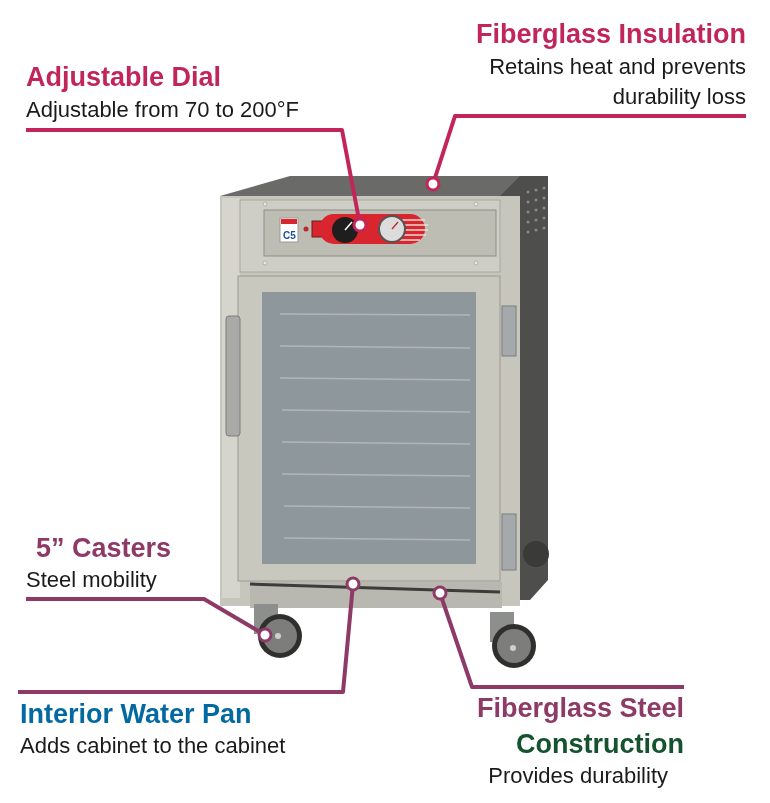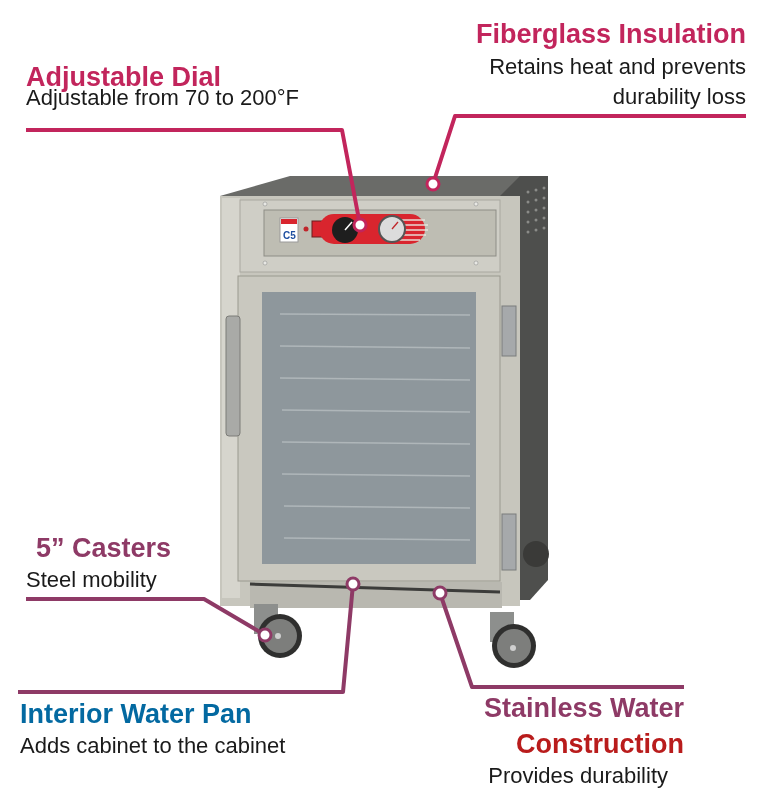--- a/index.html
+++ b/index.html
@@ -121,27 +121,27 @@
   <circle cx="265" cy="635" r="6" fill="#ffffff" stroke="#8e3a66" stroke-width="3"></circle>
 
   <polyline points="18,692 343,692 353,584" fill="none" stroke="#8e3a66" stroke-width="4" stroke-linejoin="round"></polyline>
   <circle cx="353" cy="584" r="6" fill="#ffffff" stroke="#8e3a66" stroke-width="3"></circle>
 
   <polyline points="684,687 472,687 440,593" fill="none" stroke="#8e3a66" stroke-width="4" stroke-linejoin="round"></polyline>
   <circle cx="440" cy="593" r="6" fill="#ffffff" stroke="#8e3a66" stroke-width="3"></circle>
 </svg>
 
 <div class="title" style="left:26px; top:61px; color:#c2255c;">Adjustable Dial</div>
-<div class="desc" style="left:26px; top:84px;text-align:center;">Adjustable from 70 to 200°F</div>
+<div class="desc" style="left:26px; top:96px;text-align:center;">Adjustable from 70 to 200°F</div>
 
 <div class="title right" style="right:24px; top:18px; color:#c2255c;">Fiberglass Insulation</div>
 <div class="desc right" style="right:24px; top:53px;">Retains heat and prevents</div>
 <div class="desc right" style="right:24px; top:83px;">durability loss</div>
 
 <div class="title" style="left:36px; top:532px; color:#8e3a66;">5” Casters</div>
 <div class="desc" style="left:26px; top:566px;">Steel mobility</div>
 
 <div class="title" style="left:20px; top:698px; color:#0369a1;">Interior Water Pan</div>
 <div class="desc" style="left:20px; top:732px;">Adds cabinet to the cabinet</div>
 
-<div class="title right" style="right:86px; top:692px; color:#8e3a66;">Stainless Water</div>
-<div class="title right" style="right:86px; top:728px; color:#b91c1c;">Construction</div>
+<div class="title right" style="right:86px; top:692px; color:#8e3a66;">Fiberglass Steel</div>
+<div class="title right" style="right:86px; top:728px; color:#14532d;">Construction</div>
 <div class="desc right" style="right:102px; top:762px;">Provides durability</div>
 
 </body></html>

